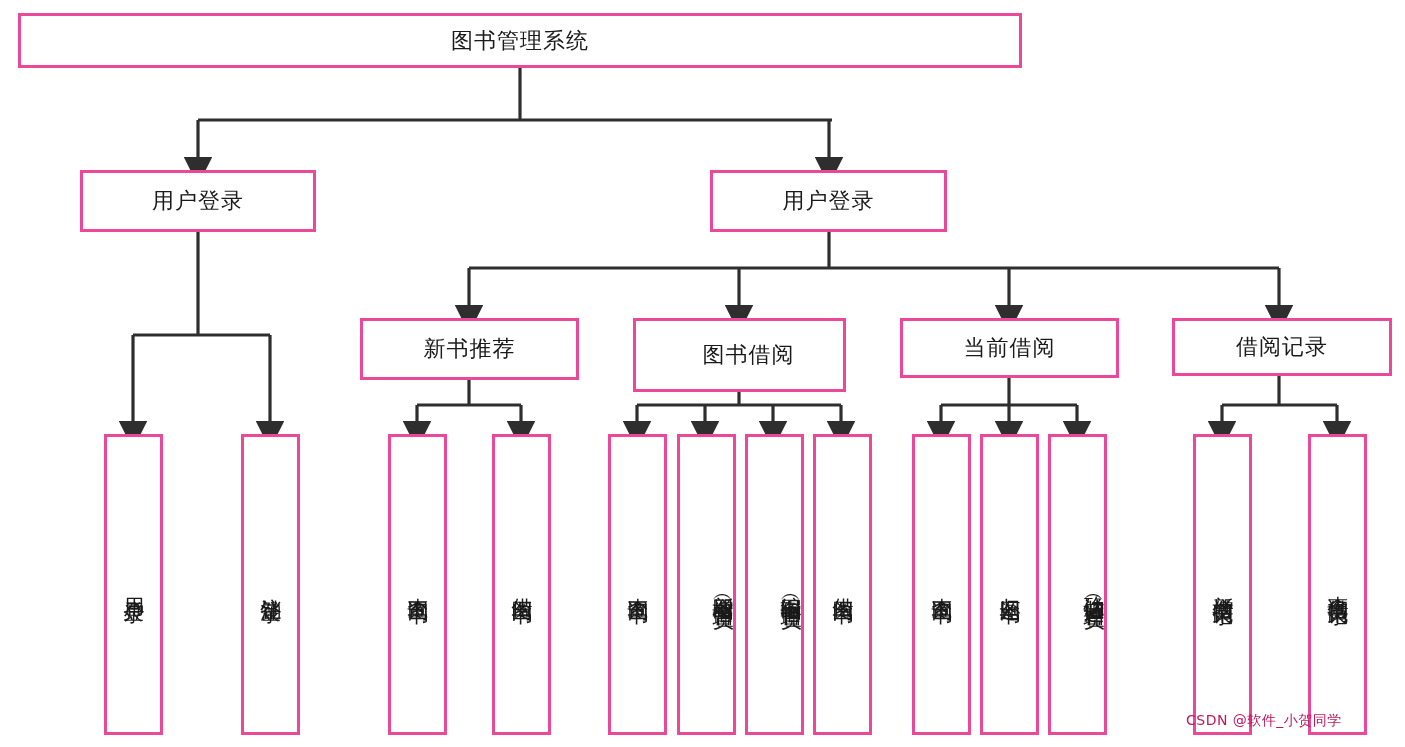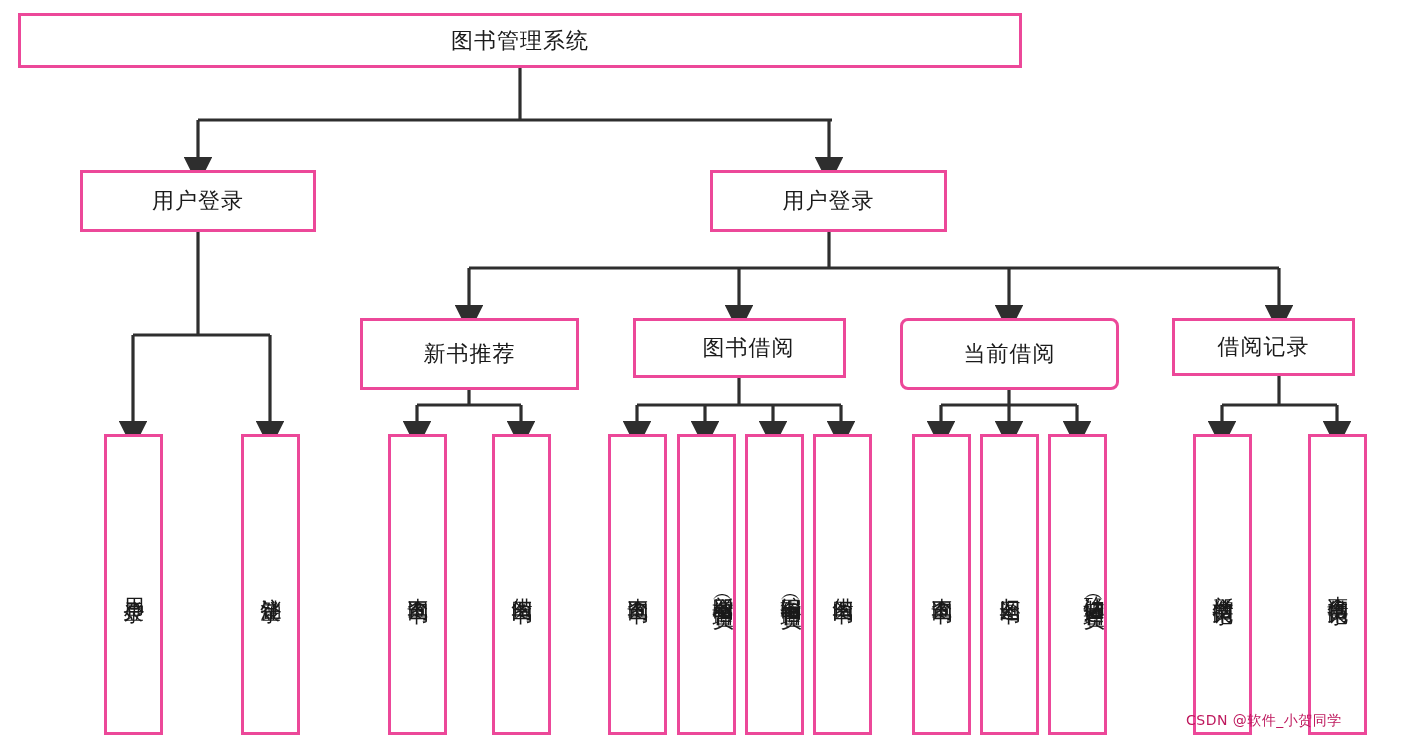--- a/index.html
+++ b/index.html
@@ -127,30 +127,30 @@
     <span>图书管理系统</span>
   </div>
 
   <div class="node h" style="left:80px; top:170px; width:236px; height:62px;">
     <span>用户登录</span>
   </div>
   <div class="node h" style="left:710px; top:170px; width:237px; height:62px;">
     <span>用户登录</span>
   </div>
 
-  <div class="node h" style="left:360px; top:318px; width:219px; height:72px;">
+  <div class="node h" style="left:360px; top:318px; width:219px; height:62px;">
     <span>新书推荐</span>
   </div>
-  <div class="node h" style="left:633px; top:318px; width:213px; height:60px;padding-left:18px;">
+  <div class="node h" style="left:633px; top:318px; width:213px; height:74px;padding-left:18px;">
     <span>图书借阅</span>
   </div>
-  <div class="node h" style="left:900px; top:318px; width:219px; height:72px;border-radius:8px;">
+  <div class="node h" style="left:900px; top:318px; width:219px; height:60px;">
     <span>当前借阅</span>
   </div>
-  <div class="node h" style="left:1172px; top:318px; width:183px; height:58px;">
+  <div class="node h" style="left:1172px; top:318px; width:220px; height:58px;">
     <span>借阅记录</span>
   </div>
 
   <div class="node v center" style="left:104px; top:434px; width:59px; height:301px;">
     <span class="txt">用户登录</span>
   </div>
   <div class="node v center" style="left:241px; top:434px; width:59px; height:301px;">
     <span class="txt">注销登录</span>
   </div>
 

